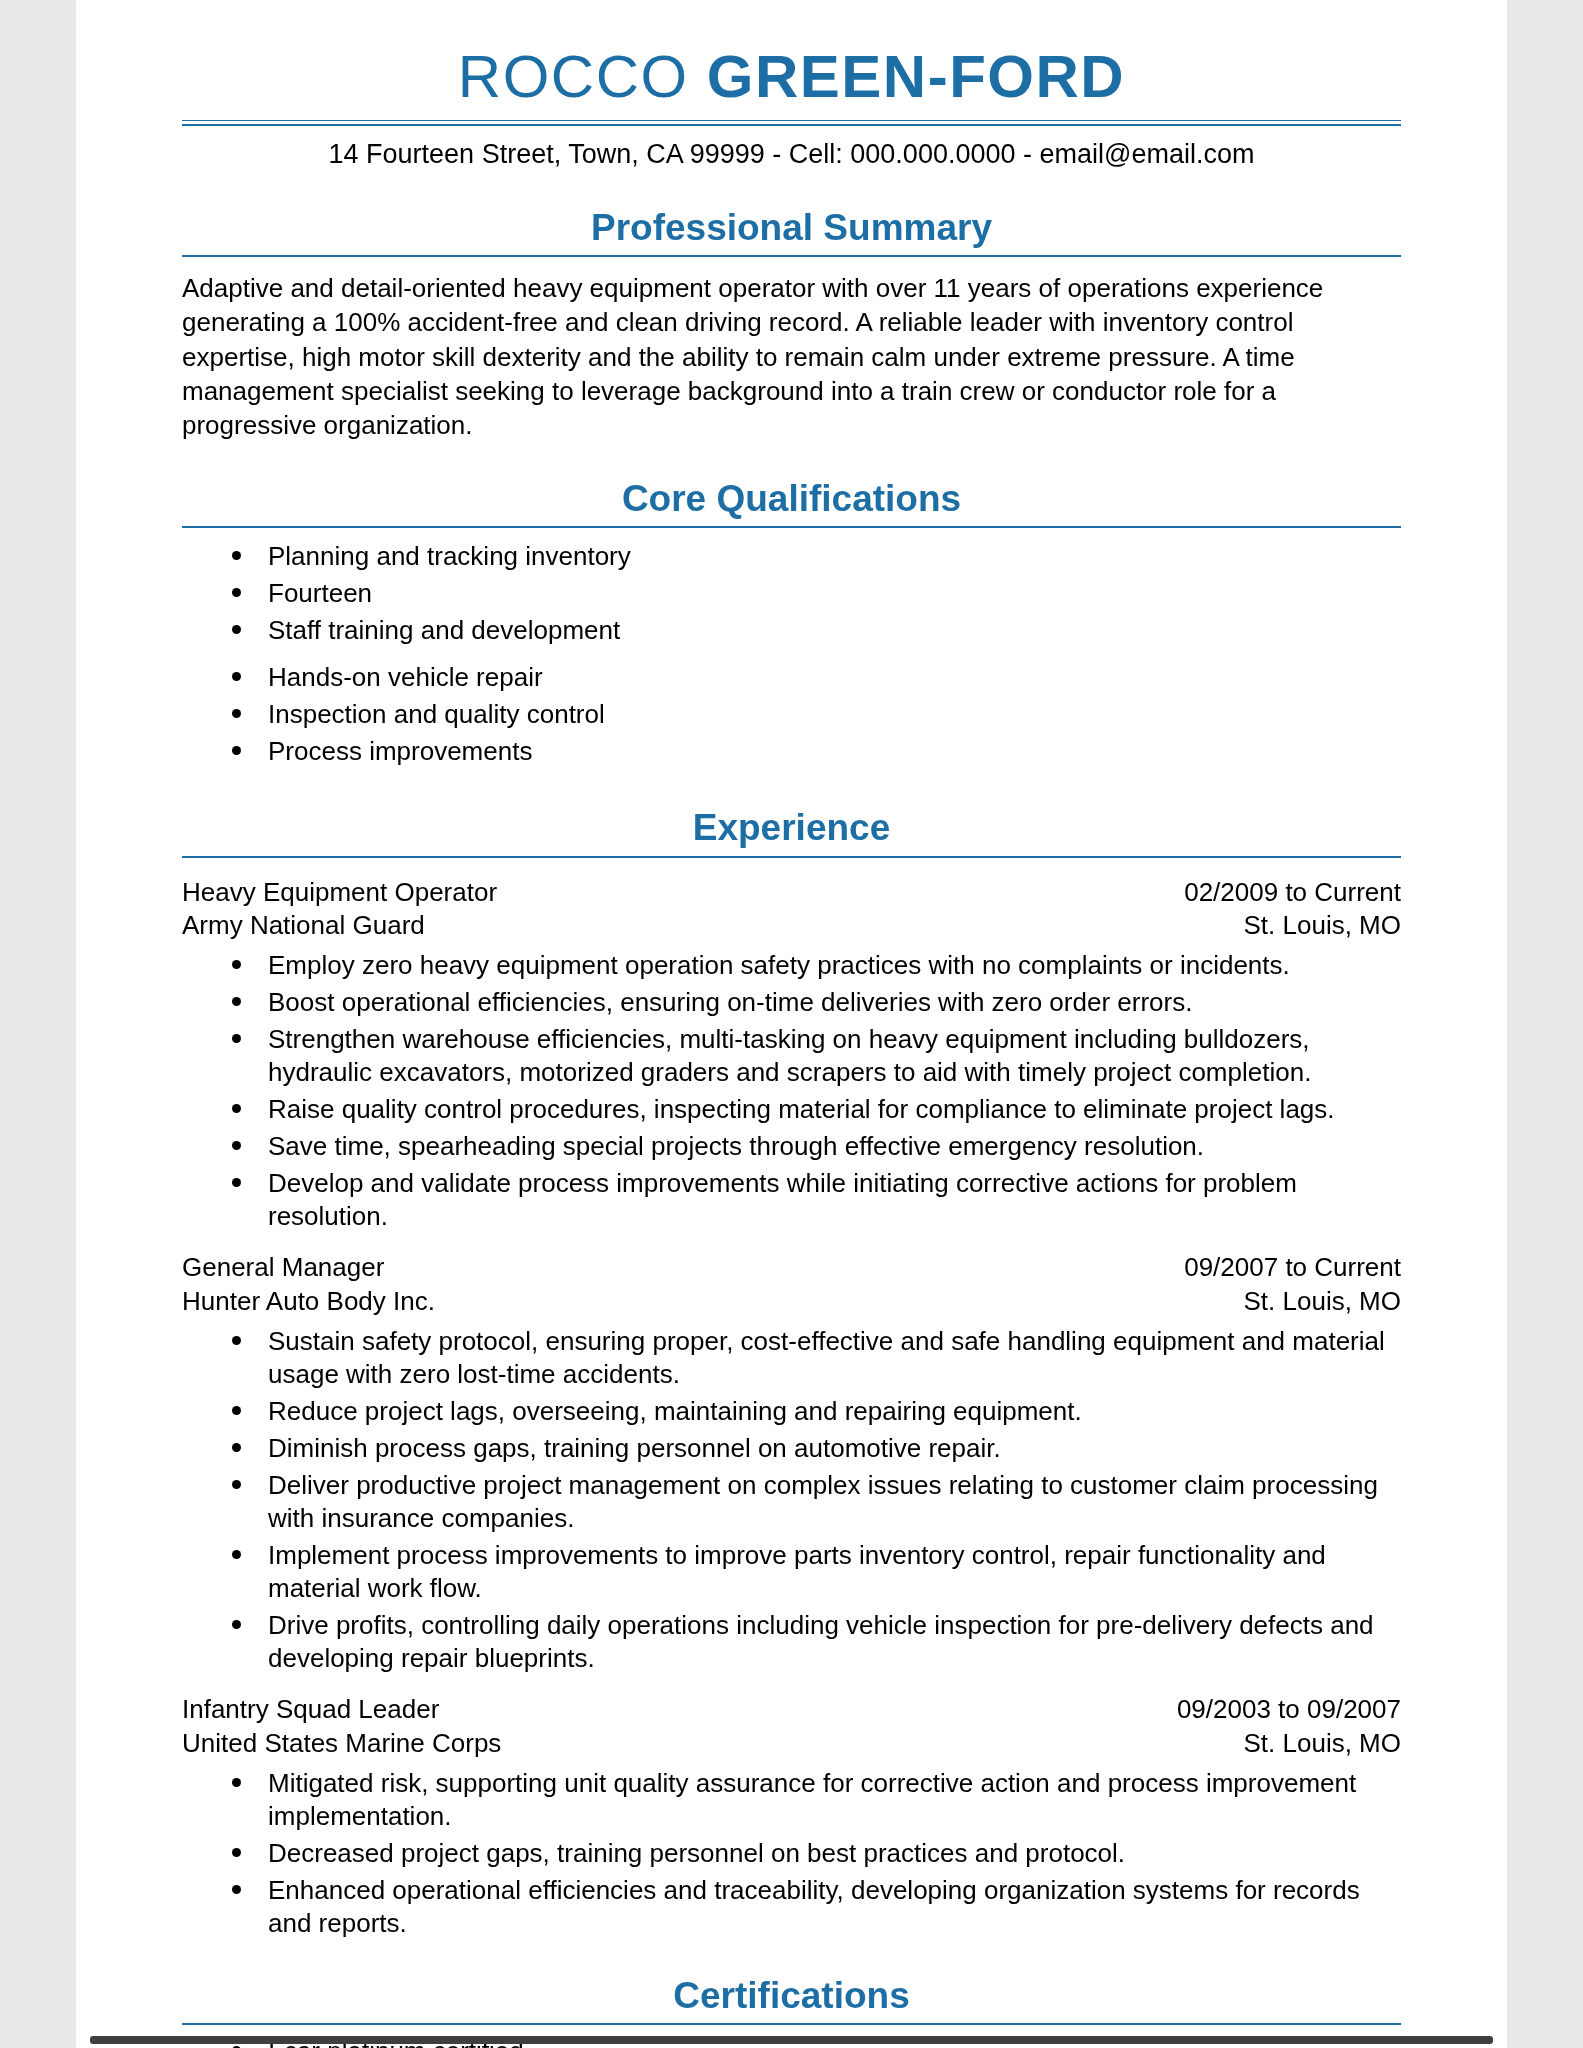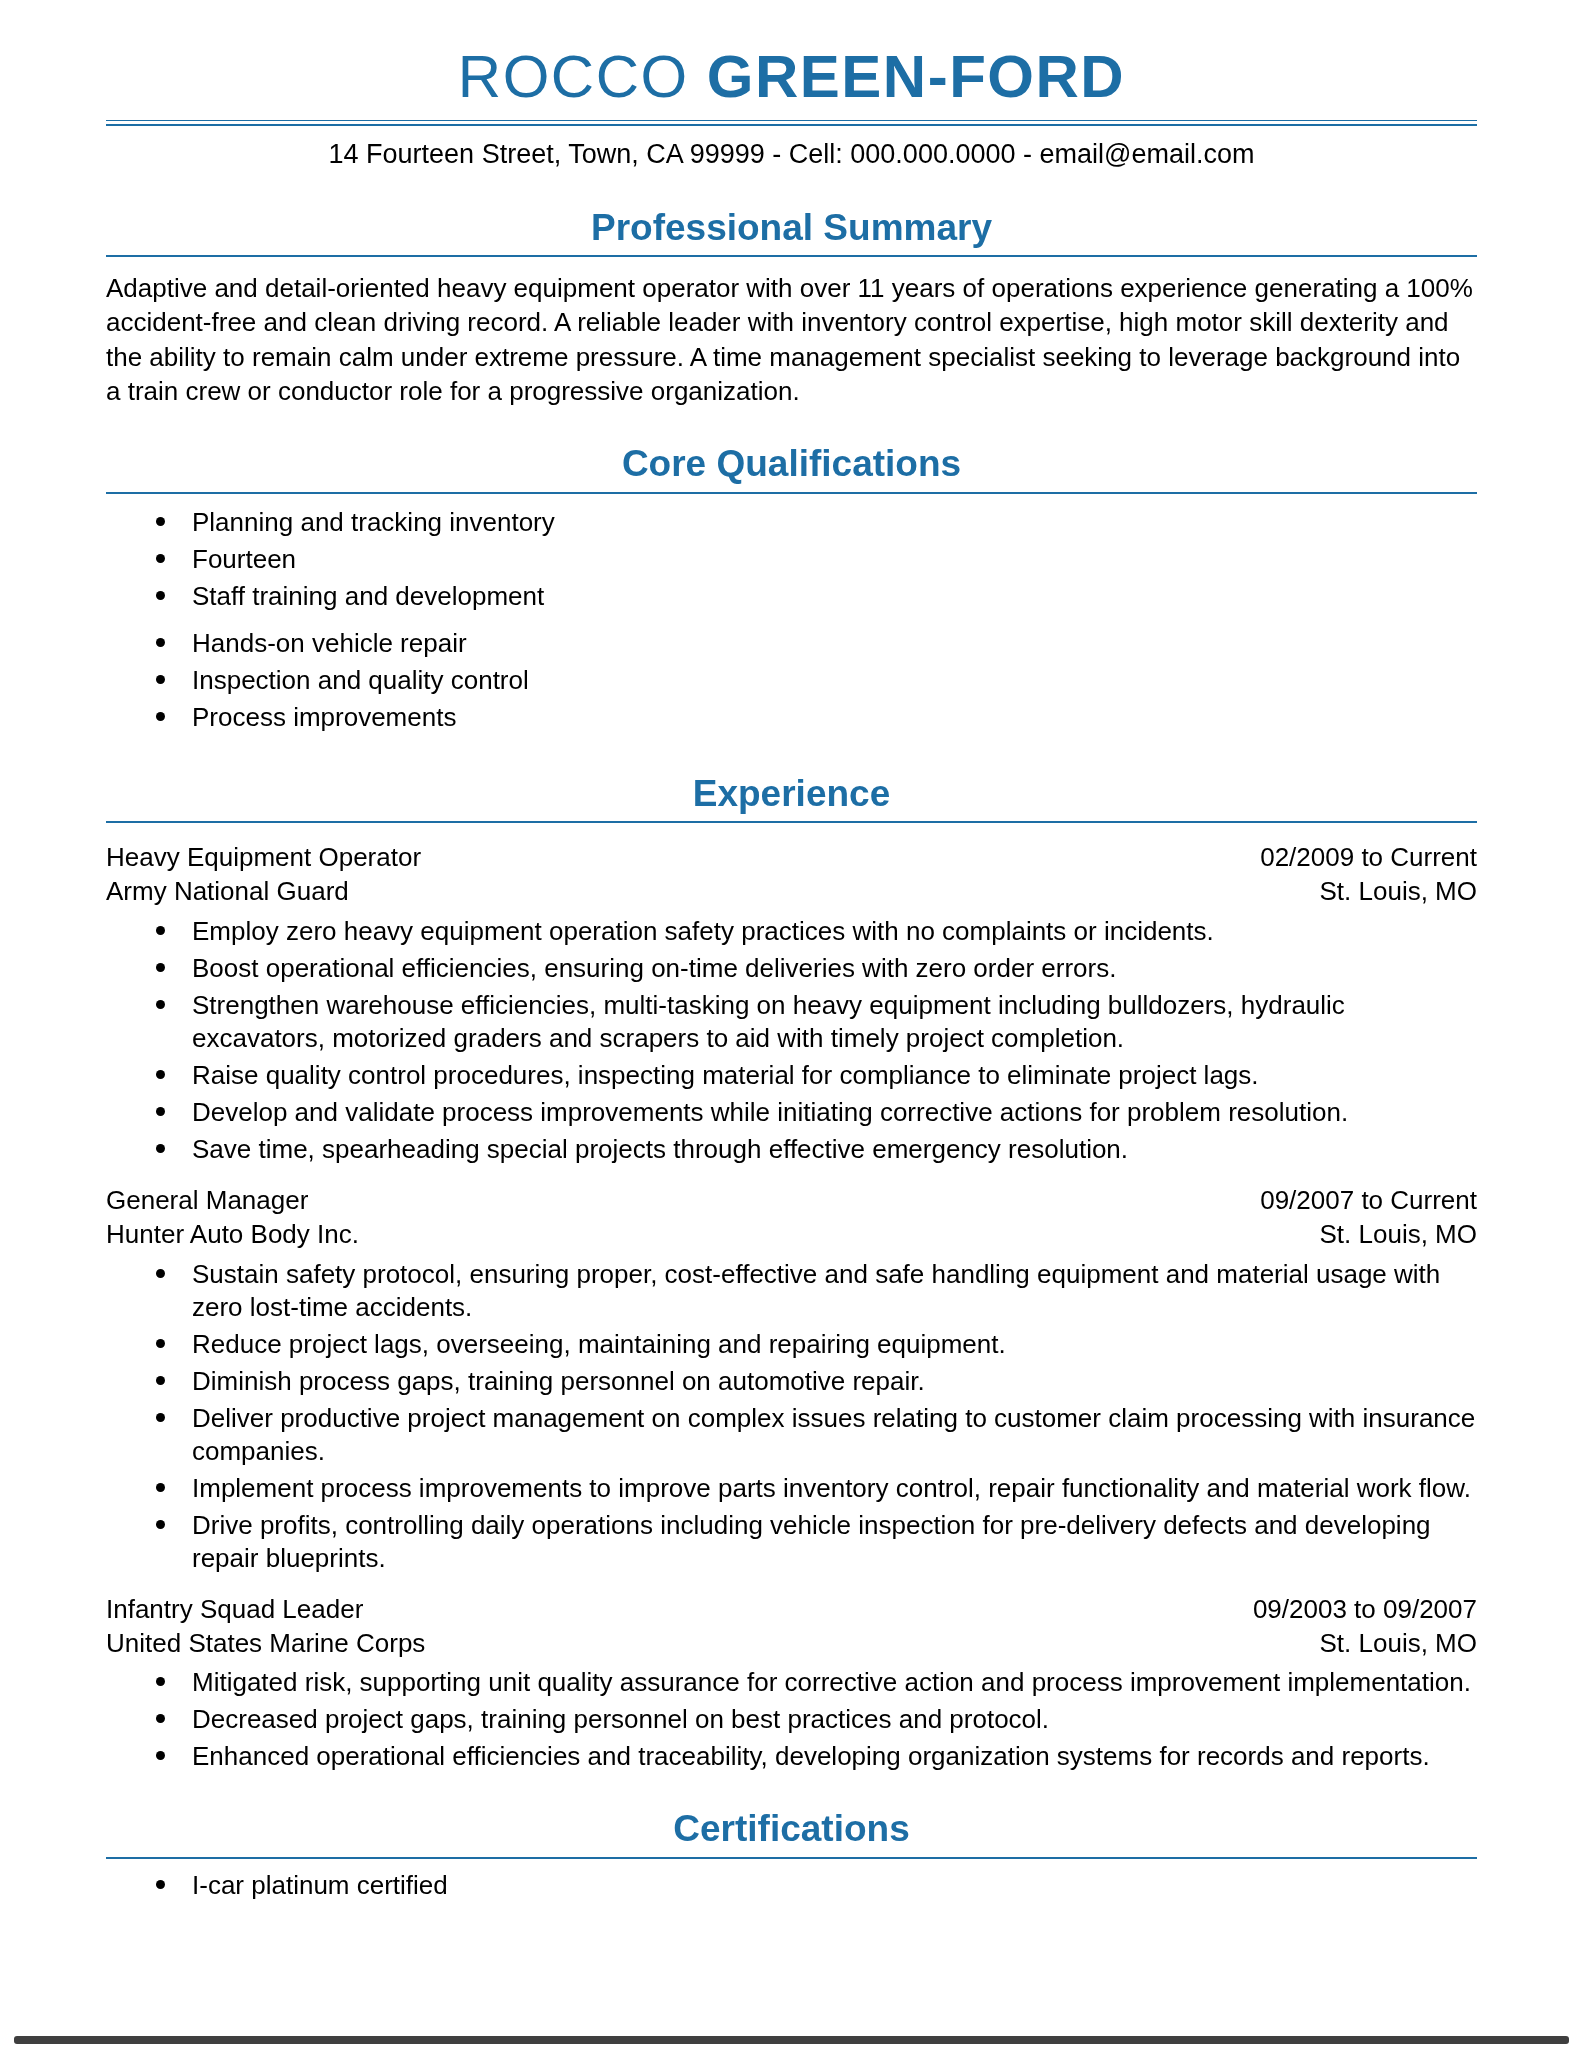--- a/index.html
+++ b/index.html
@@ -6,21 +6,21 @@
     --accent:#1d6ea5;
     --text:#000000;
     --page-bg:#ffffff;
     --edge:#3f3f3f;
   }
   *{margin:0;padding:0;box-sizing:border-box;}
   html,body{background:#e9e9e9;}
   body{font-family:"Liberation Sans","DejaVu Sans",sans-serif;color:var(--text);}
   .page{
     position:relative;
-    width:1583px;
+    width:1431px;
     height:2048px;
     margin:0 auto;
     background:var(--page-bg);
     padding:44px 106px 0 106px;
     overflow:hidden;
     font-size:26px;
     line-height:1.25;
   }
   
   .name{
@@ -155,22 +155,22 @@
       </div>
       <div class="job-row">
         <span class="job-company">Army National Guard</span>
         <span class="job-location">St. Louis, MO</span>
       </div>
       <ul class="bullets">
         <li>Employ zero heavy equipment operation safety practices with no complaints or incidents.</li>
         <li>Boost operational efficiencies, ensuring on-time deliveries with zero order errors.</li>
         <li>Strengthen warehouse efficiencies, multi-tasking on heavy equipment including bulldozers, hydraulic excavators, motorized graders and scrapers to aid with timely project completion.</li>
         <li>Raise quality control procedures, inspecting material for compliance to eliminate project lags.</li>
+        <li>Save time, spearheading special projects through effective emergency resolution.</li>
         <li>Develop and validate process improvements while initiating corrective actions for problem resolution.</li>
-        <li>Save time, spearheading special projects through effective emergency resolution.</li>
       </ul>
     </div>
 
     <div class="job">
       <div class="job-row">
         <span class="job-title">General Manager</span>
         <span class="job-dates">09/2007 to Current</span>
       </div>
       <div class="job-row">
         <span class="job-company">Hunter Auto Body Inc.</span>

